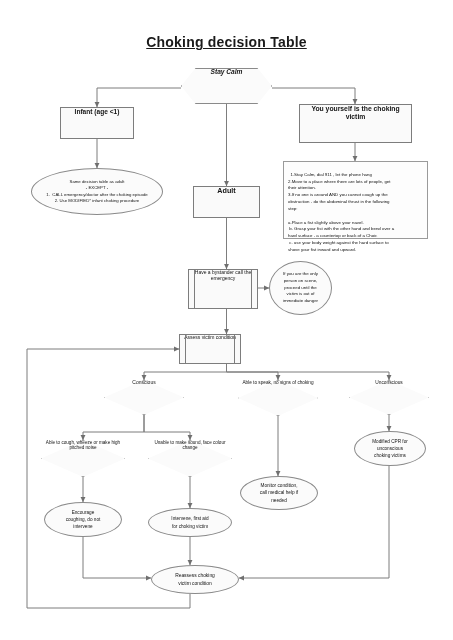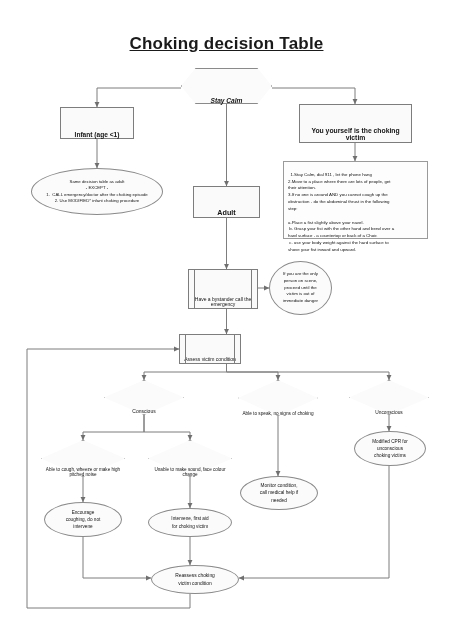--- a/index.html
+++ b/index.html
@@ -4,27 +4,27 @@
 <style>
   html,body{margin:0;padding:0;}
   body{
     width:453px;height:640px;background:#ffffff;
     font-family:"Liberation Sans",sans-serif;
     color:#1a1a1a;overflow:hidden;position:relative;
   }
   #chart{position:absolute;left:0;top:0;width:453px;height:640px;}
   .title{
     position:absolute;left:0;top:34px;width:453px;text-align:center;
-    font-size:17px;font-weight:bold;text-decoration:underline;
+    font-size:14px;font-weight:bold;text-decoration:underline;
     letter-spacing:.2px;
   }
   
   .node{
     position:absolute;box-sizing:border-box;
-    display:flex;align-items:flex-end;justify-content:center;
+    display:flex;align-items:flex-start;justify-content:center;
     text-align:center;line-height:1.12;
     background:#fbfbfb;border:1px solid #8a8a8a;color:#141414;
   }
   .node span{display:block;padding:0 2px;}
   .rect{border:1px solid #7d7d7d;background:#fafafa;}
   .bold{font-weight:bold;}
   .predef{background:#fafafa;}
   .predef:before,.predef:after{
     content:"";position:absolute;top:0;bottom:0;width:0;
     border-left:1px solid #7d7d7d;

